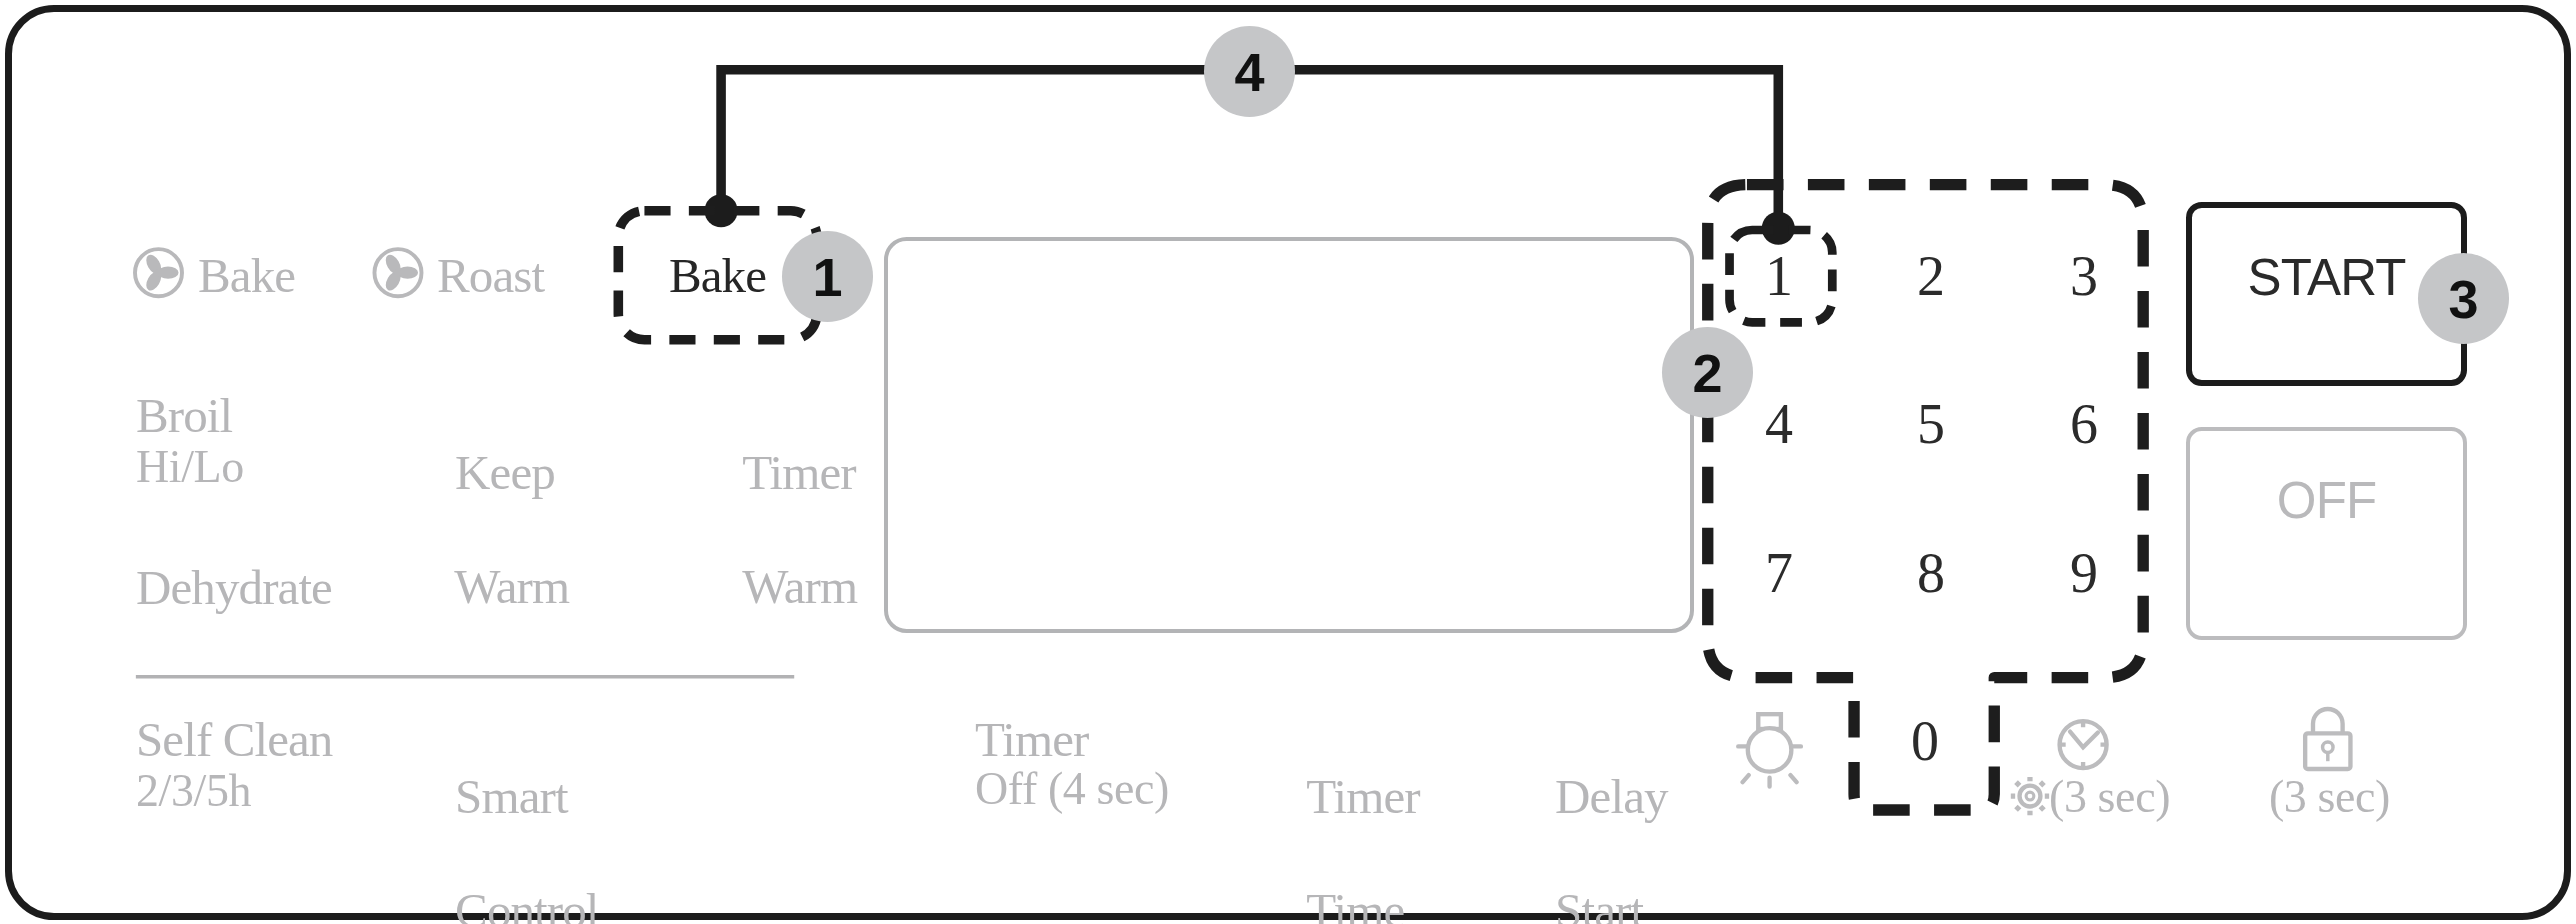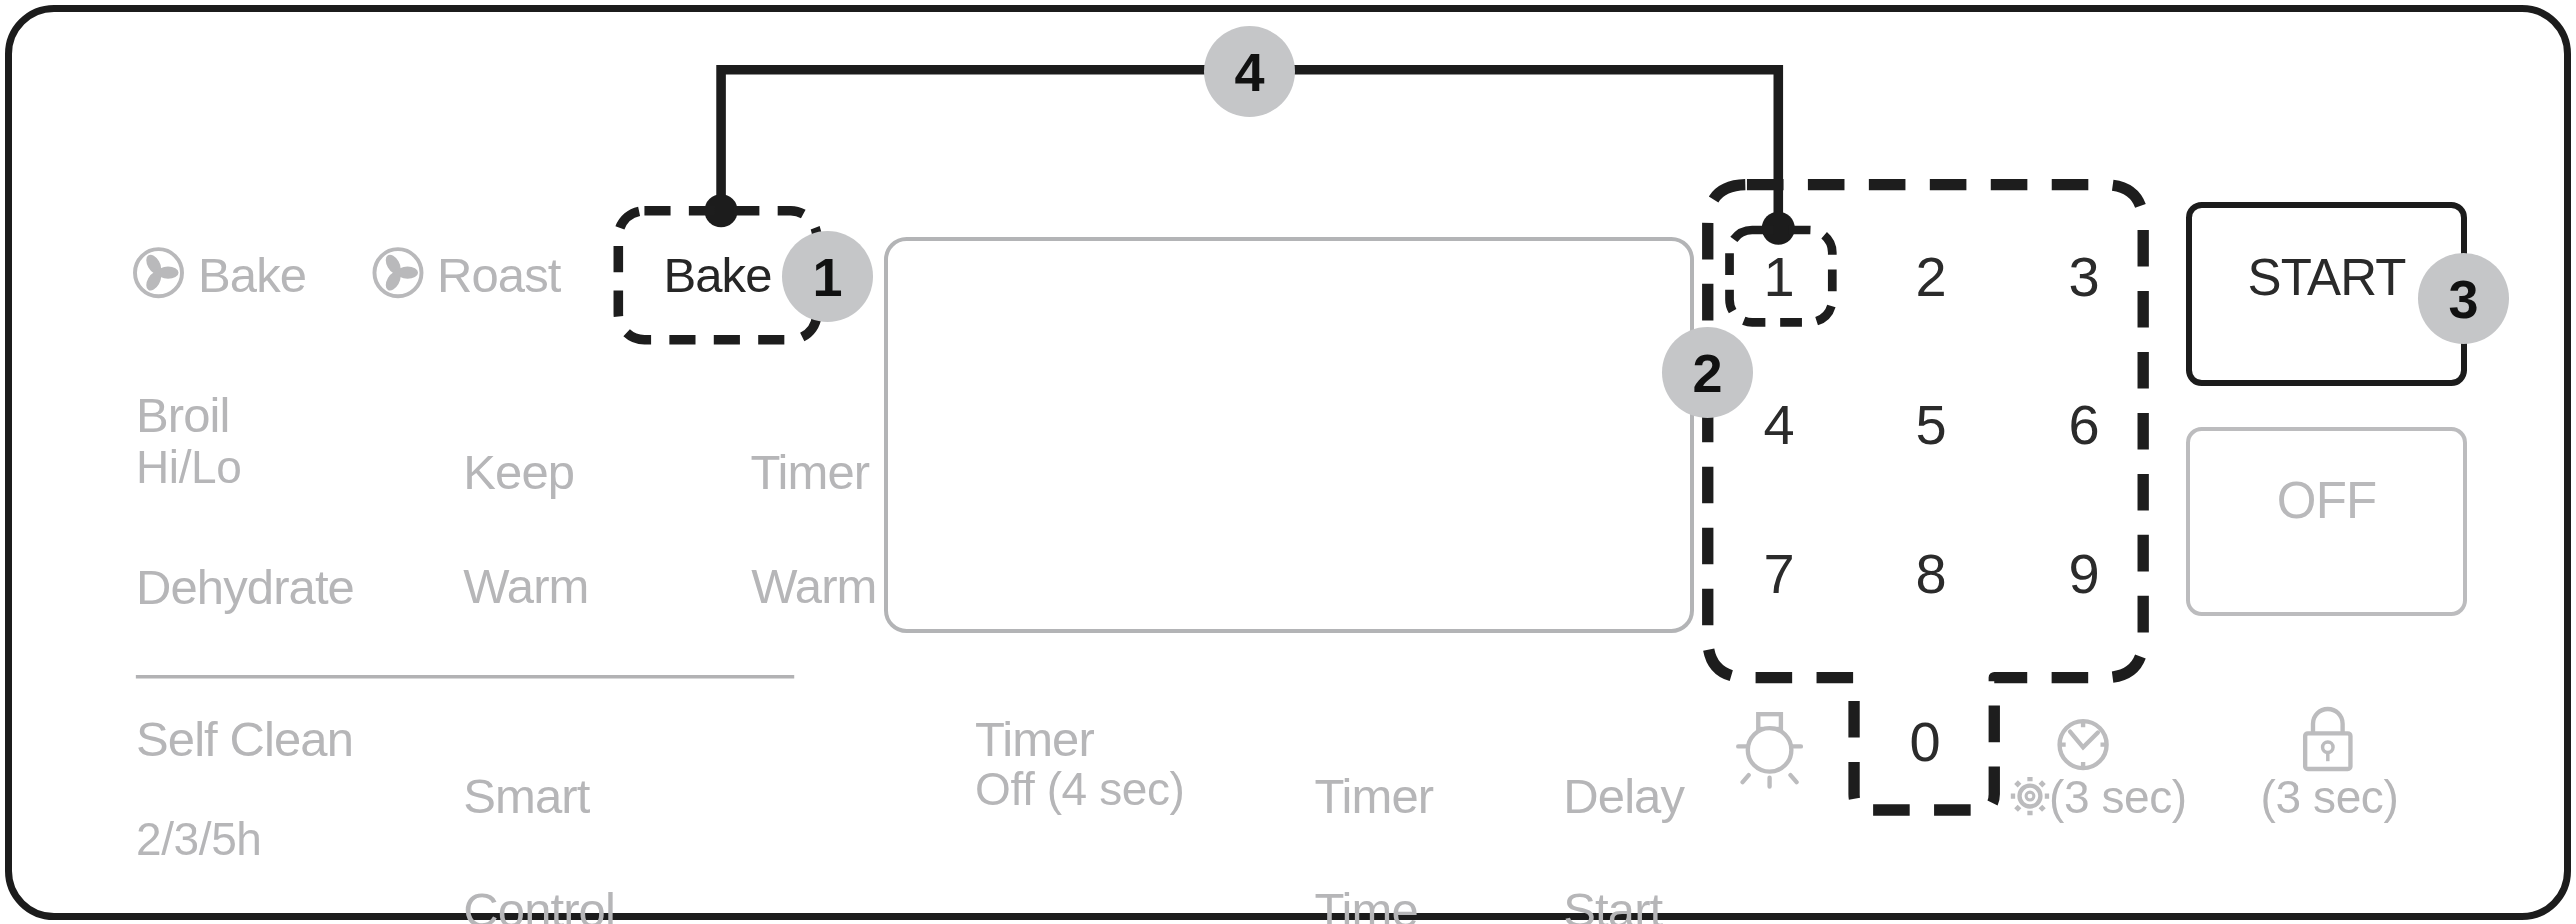--- a/index.html
+++ b/index.html
@@ -1,33 +1,33 @@
 <!DOCTYPE html>
 <html style="font-size:14px"><head>
 <meta charset="utf-8">
 <style>
   html,body{margin:0;padding:0;background:#ffffff;}
   .stage{position:relative;width:2576px;height:925px;background:#fff;overflow:hidden;
          font-family:"Liberation Sans", sans-serif;}
   .panel{position:absolute;inset:5.2px;border:7px solid #1c1c1c;border-radius:49px;}
   .overlay{position:absolute;left:0;top:0;width:2576px;height:925px;}
-  .t{position:absolute;white-space:pre;letter-spacing:-0.9px;}
+  .t{position:absolute;white-space:pre;letter-spacing:-0.9px;font-family:Liberation Serif, serif;}
   .gray{color:#b6b6b8;}
   .dark{color:#262626;}
   .mode{font-size:49px;line-height:57px;}
   .sub{font-size:46px;line-height:38px;letter-spacing:-0.4px;}
   .digit{font-size:56px;line-height:61px;color:#2b2b2b;width:105px;text-align:center;}
   .badge{position:absolute;width:91px;height:91px;border-radius:50%;background:#c5c6c8;
          display:flex;align-items:center;justify-content:center;
          font-size:54px;font-weight:bold;color:#111;letter-spacing:0;}
   .btn{position:absolute;width:281px;box-sizing:border-box;border-radius:15.7px;text-align:center;}
   .btn .l1{display:block;margin-top:42px;font-size:51px;line-height:56px;letter-spacing:-0.9px;}
   .btn .l2{display:block;font-size:35px;line-height:44px;letter-spacing:-0.4px;}
   .start{height:184px;border:6.1px solid #1c1c1c;color:#2a2a2a;}
-  .off{height:189px;border:4.4px solid #bcbcbe;color:#b9b9bb;}
+  .off{height:213px;border:4.4px solid #bcbcbe;color:#b9b9bb;}
   .display{position:absolute;left:884px;top:237px;width:810px;height:396px;
            box-sizing:border-box;border:4.4px solid #b3b4b6;border-radius:22.6px;background:#fff;}
 </style>
 </head>
 <body>
 
 <div class="stage">
   <div class="panel"></div>
 
   <svg class="overlay" viewBox="0 0 2958 1062">
@@ -116,21 +116,21 @@
     <div class="t mode gray" style="left:675px;top:387px;">
       <span>Timer</span><br>
       <span>Warm</span>
     </div>
   </div>
 
   <div class="t mode gray" style="left:136px;top:559px;">Dehydrate</div>
 
   <div>
     <div class="t mode gray" style="left:136px;top:711px;">Self Clean</div>
-    <div class="t sub gray" style="left:136px;top:772px;margin-top:48px;">2/3/5h</div>
+    <div class="t sub gray" style="left:136px;top:772px;">2/3/5h</div>
   </div>
 
   <div>
     <div class="t mode gray" style="left:387px;top:711px;">
       <span>Smart</span><br>
       <span>Control</span>
     </div>
   </div>
 
   <div class="display"></div>

